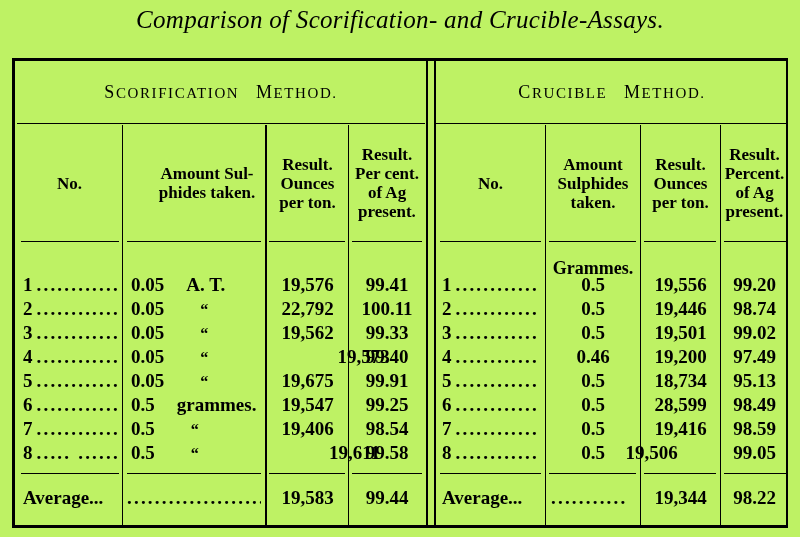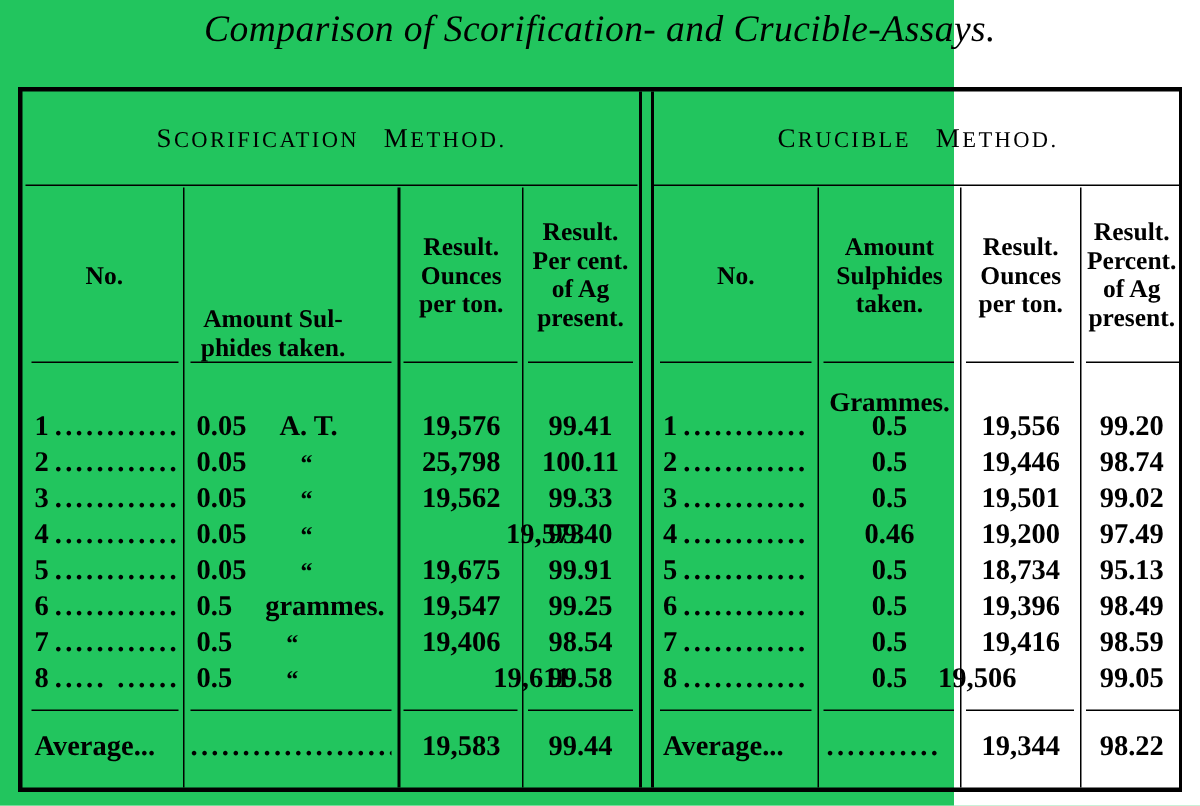--- a/index.html
+++ b/index.html
@@ -11,23 +11,23 @@
     width: 800px;
     height: 537px;
     overflow: hidden;
     font-family: "Liberation Serif", "DejaVu Serif", serif;
     color: #000000;
     -webkit-font-smoothing: none;
   }
 
   #page {
     position: relative;
-    width: 636px;
+    width: 800px;
     height: 537px;
-    background: #22c55e;
+    background: #bef264;
   }
 
   
   .title {
     position: absolute;
     left: 0;
     top: 6px;
     width: 800px;
     text-align: center;
     font-style: italic;
@@ -218,21 +218,21 @@
       <div class="hrule" style="left:709px; top:412px; width:64px;"></div>
 
       <div class="method-band method-left"><span class="smallcaps-first">S</span><span>CORIFICATION</span> <span class="smallcaps-first">M</span><span>ETHOD.</span></div>
       <div class="method-band method-right"><span class="smallcaps-first">C</span><span>RUCIBLE</span> <span class="smallcaps-first">M</span><span>ETHOD.</span></div>
 
       <div class="head-cell" style="left:2px; width:105px;">
         <div>
             <span>No.</span>
           </div>
       </div>
-      <div class="head-cell" style="left:96px; width:142px;align-items:flex-end;">
+      <div class="head-cell" style="left:121px; width:142px;">
         <div>
           <span>Amount Sul-</span>
           <span>phides taken.</span>
         </div>
       </div>
       <div class="head-cell" style="left:252px; width:81px;">
         <div>
           <span>Result.</span>
           <span>Ounces</span>
           <span>per ton.</span>
@@ -283,21 +283,21 @@
             <span class="leader">............</span>
           </div>
           <div class="amt" style="left: 112px; top: 212px; width: 134px; padding-left: 4px; box-sizing: border-box;"><span>0.05</span><span class="unit">A. T.</span></div>
           <div class="numcell" style="left: 252px; top: 212px; width: 81px;">19,576</div>
           <div class="numcell" style="left: 334px; top: 212px; width: 76px;">99.41</div>
           <div class="nolabel" style="left: 8px; top: 236px; width: 96px;">
             <span class="n">2</span>
             <span class="leader">............</span>
           </div>
           <div class="amt" style="left: 112px; top: 236px; width: 134px; padding-left: 4px; box-sizing: border-box;"><span>0.05</span><span class="ditto">“</span></div>
-          <div class="numcell" style="left: 252px; top: 236px; width: 81px;">25,798</div>
+          <div class="numcell" style="left: 252px; top: 236px; width: 81px;">22,792</div>
           <div class="numcell" style="left: 334px; top: 236px; width: 76px;">100.11</div>
           <div class="nolabel" style="left: 8px; top: 260px; width: 96px;">
             <span class="n">3</span>
             <span class="leader">............</span>
           </div>
           <div class="amt" style="left: 112px; top: 260px; width: 134px; padding-left: 4px; box-sizing: border-box;"><span>0.05</span><span class="ditto">“</span></div>
           <div class="numcell" style="left: 252px; top: 260px; width: 81px;">19,562</div>
           <div class="numcell" style="left: 334px; top: 260px; width: 76px;">99.33</div>
           <div class="nolabel" style="left: 8px; top: 284px; width: 96px;">
             <span class="n">4</span>
@@ -367,21 +367,21 @@
             <span class="leader">............</span>
           </div>
           <div class="amt" style="left: 531px; top: 308px; width: 94px; text-align: center;"><span>0.5</span></div>
           <div class="numcell" style="left: 626px; top: 308px; width: 79px;">18,734</div>
           <div class="numcell" style="left: 706px; top: 308px; width: 67px;">95.13</div>
           <div class="nolabel" style="left: 427px; top: 332px; width: 98px;">
             <span class="n">6</span>
             <span class="leader">............</span>
           </div>
           <div class="amt" style="left: 531px; top: 332px; width: 94px; text-align: center;"><span>0.5</span></div>
-          <div class="numcell" style="left: 626px; top: 332px; width: 79px;">19,396</div>
+          <div class="numcell" style="left: 626px; top: 332px; width: 79px;">28,599</div>
           <div class="numcell" style="left: 706px; top: 332px; width: 67px;">98.49</div>
           <div class="nolabel" style="left: 427px; top: 356px; width: 98px;">
             <span class="n">7</span>
             <span class="leader">............</span>
           </div>
           <div class="amt" style="left: 531px; top: 356px; width: 94px; text-align: center;"><span>0.5</span></div>
           <div class="numcell" style="left: 626px; top: 356px; width: 79px;">19,416</div>
           <div class="numcell" style="left: 706px; top: 356px; width: 67px;">98.59</div>
           <div class="nolabel" style="left: 427px; top: 380px; width: 98px;">
             <span class="n">8</span>

